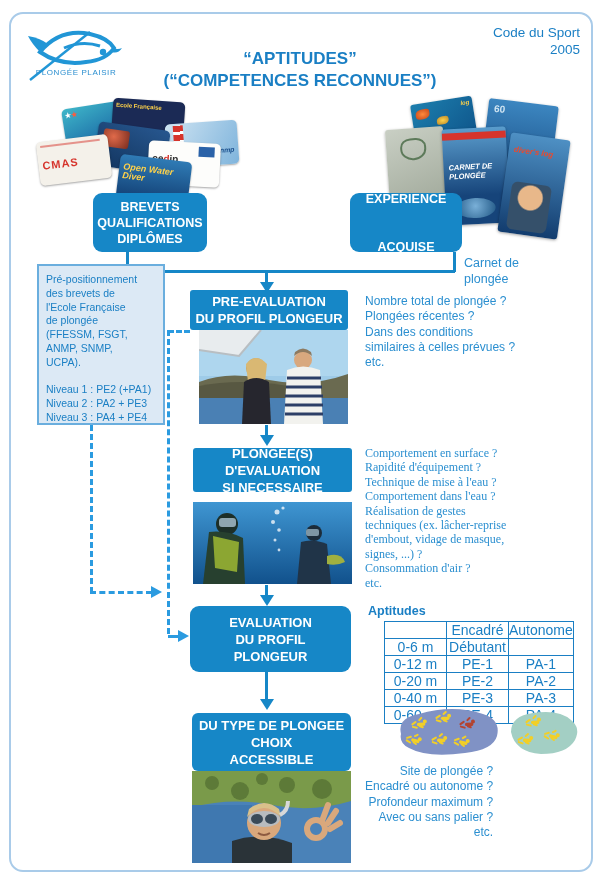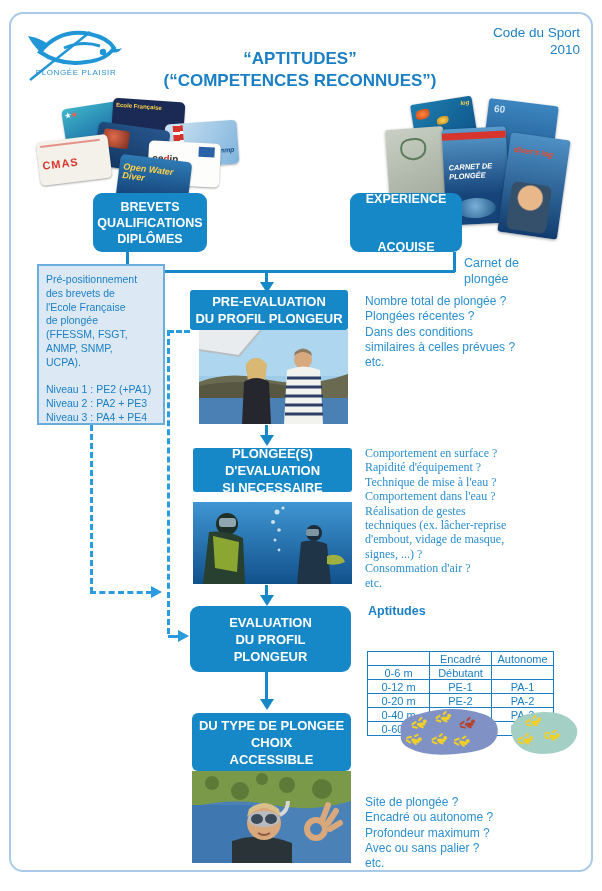--- a/index.html
+++ b/index.html
@@ -54,21 +54,21 @@
   .sline{position:absolute;background:var(--accent-blue);}
   .dash-v{position:absolute;border-left:3px dashed var(--dash-blue);}
   .dash-h{position:absolute;border-top:3px dashed var(--dash-blue);}
   .arr-down{position:absolute;width:0;height:0;border-left:7px solid transparent;border-right:7px solid transparent;border-top:11px solid var(--accent-blue);}
   .arr-right{position:absolute;width:0;height:0;border-top:6px solid transparent;border-bottom:6px solid transparent;border-left:11px solid var(--dash-blue);}
 
   .carnet-label{position:absolute;left:464px;top:255px;color:var(--text-blue);font-size:12.5px;line-height:16px;}
 
   
   .apt-title{position:absolute;left:368px;top:604px;color:var(--title-blue);font-weight:bold;font-size:12.5px;}
-  .apt-table{position:absolute;left:367px;top:621px;border-collapse:collapse;color:var(--title-blue);font-size:11px;margin-top:30px;}
+  .apt-table{position:absolute;left:384px;top:621px;border-collapse:collapse;color:var(--title-blue);font-size:14px;}
   .apt-table td{border:1.5px solid var(--table-blue);width:62px;height:14px;text-align:center;padding:0;}
 
   .blobs{position:absolute;left:393px;top:708px;width:190px;height:58px;}
 </style>
 </head>
 <body>
 
 <div id="page">
   <div id="frame"></div>
 
@@ -77,21 +77,21 @@
     <path d="M16,34 Q36,10 66,16 Q84,20 90,30 Q82,42 62,44 Q36,48 16,34 Z" fill="none" stroke="#2196d6" stroke-width="4"></path>
     <path d="M16,34 Q8,26 4,18 Q16,20 24,26 Z" fill="#2196d6"></path>
     <path d="M40,30 Q58,22 76,28" fill="none" stroke="#2196d6" stroke-width="3"></path>
     <circle cx="79" cy="34" r="3.2" fill="#2196d6"></circle>
     <path d="M88,30 Q94,32 98,30 Q94,36 88,34 Z" fill="#2196d6"></path>
   </svg>
   <div class="logo-label">PLONGÉE PLAISIR</div>
 
   <div class="corner-note">
     <div>Code du Sport</div>
-    <div>2010</div>
+    <div>2005</div>
   </div>
 
   <div class="main-title">
     <div>“APTITUDES”</div>
     <div>(“COMPETENCES RECONNUES”)</div>
   </div>
 
   <div class="cards-collage">
     <div class="card" style="left:26px;top:4px;transform:rotate(-9deg);background:linear-gradient(160deg,#3fb6c9,#1d6fa8 70%);color:#fff;">
       <div style="padding:3px;">★<span style="color:#ff5a3c;">★</span></div>
@@ -368,20 +368,20 @@
       <path d="M88,44 Q96,40 96,30" stroke="#d8d8d8" stroke-width="4" fill="none"></path>
       <path d="M66,62 Q72,66 78,62" stroke="#8d5a40" stroke-width="2" fill="none"></path>
       <circle cx="124" cy="58" r="9" fill="none" stroke="#d9a87c" stroke-width="6"></circle>
       <g stroke="#d9a87c" stroke-width="6" stroke-linecap="round">
         <path d="M130,50 L136,34"></path>
           <path d="M136,52 L144,40"></path>
           <path d="M138,58 L148,52"></path>
       </g>
     </svg>
   </div>
-  <div class="questions" style="left:365px;top:795px;">
+  <div class="questions" style="left:365px;top:764px;text-align:right;">
     <div>Site de plongée ?</div>
     <div>Encadré ou autonome ?</div>
     <div>Profondeur maximum ?</div>
     <div>Avec ou sans palier ?</div>
     <div>etc.</div>
   </div>
 </div>
 
 </body></html>

